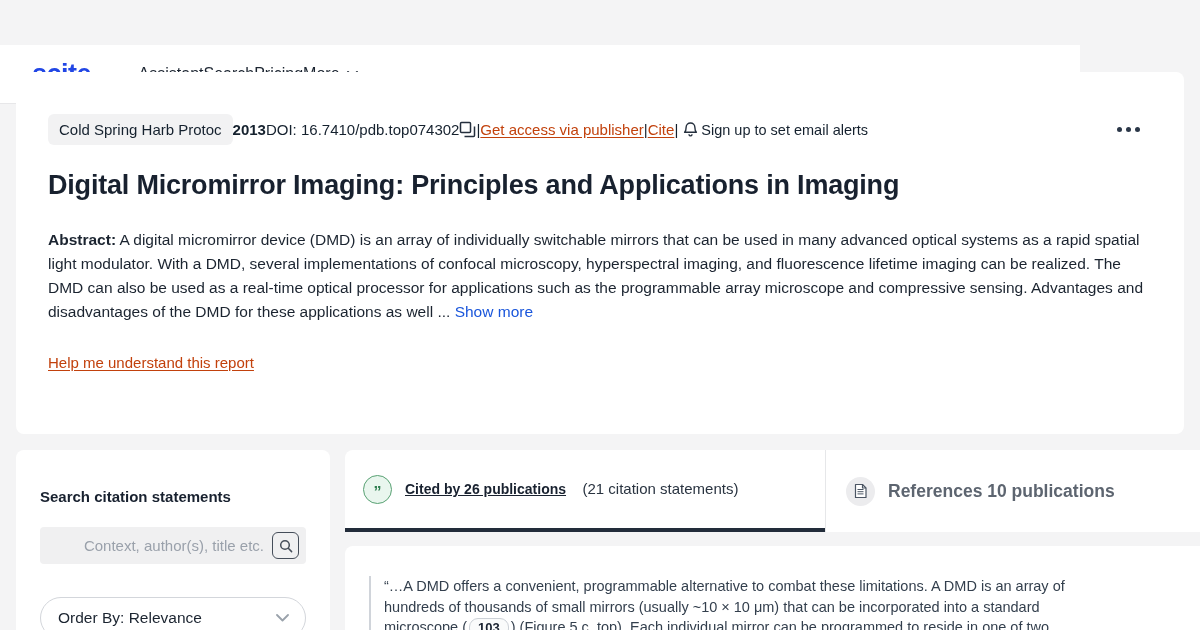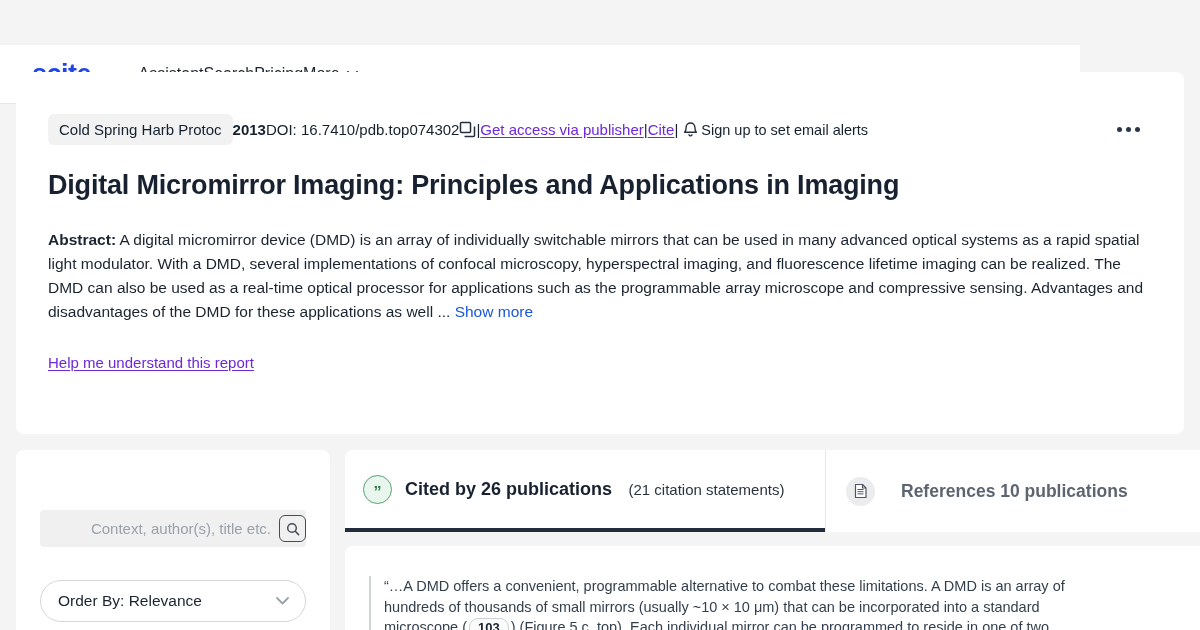--- a/index.html
+++ b/index.html
@@ -26,41 +26,41 @@
     padding: 10px 18px; border-radius: 8px; border: none; cursor: pointer;
     font-family: inherit;
   }
   
   .card { position: absolute; background: #fff; border-radius: 8px; }
   .main-card { left: 16px; top: 72px; width: 1168px; height: 362px; padding: 42px 32px 0 32px; }
   
   .meta-row { display: flex; align-items: center; font-size: 15px; gap: 0; color: #15212e; }
   .journal-badge { background: #f2f2f3; border-radius: 6px; padding: 7px 11px; font-size: 15px; white-space: nowrap; }
   .year { font-weight: bold; }
-  .link { color: #6d28d9; text-decoration: underline; text-underline-offset: 2px; cursor: pointer; }
+  .link { color: #c2410c; text-decoration: underline; text-underline-offset: 2px; cursor: pointer; }
   .sep { color: #15212e; }
   .icon-btn { display: flex; align-items: center; cursor: pointer; background: none; border: none; }
   .alerts { font-size: 14.5px; margin-left: 2px; cursor: pointer; }
   .ellipsis { margin-left: auto; display: flex; gap: 4px; padding-right: 12px; cursor: pointer; background: none; border: none; }
   .ellipsis i { width: 5px; height: 5px; border-radius: 50%; background: #2b3748; display: block; }
   
   .title { font-size: 27px; font-weight: bold; color: #18212f; margin-top: 25px; letter-spacing: -0.2px; }
   .authors { margin-top: 21px; font-size: 16px; }
   .author { color: #1a56db; cursor: pointer; }
   .authors sup { font-size: 11px; color: #1b2430; }
   .abstract { margin-top: 27px; font-size: 15.5px; line-height: 24px; color: #1b2430; max-width: 1110px; }
   .abstract b { font-weight: bold; }
   .show-more { color: #1a56db; cursor: pointer; }
   .help { display: inline-block; margin-top: 30px; font-size: 15px; }
   
   .sidebar { left: 16px; top: 450px; width: 314px; height: 200px; border-radius: 8px 8px 0 0; padding: 38px 24px 0; }
   .sidebar h3 { font-size: 15px; color: #18212f; }
   .search-box {
     margin-top: 22px; height: 37px; background: #f0f0f1; border-radius: 4px;
-    display: flex; align-items: center; padding: 0 0 0 10px;
+    display: flex; align-items: center; padding: 0 7px 0 10px;
   }
   .search-input {
     flex: 1; border: none; background: transparent; text-align: right;
     font-size: 15px; color: #1b2430; outline: none; padding-right: 8px; font-family: inherit; min-width: 0;
   }
   .search-input::placeholder { color: #9aa1ab; }
   .search-btn {
     width: 27px; height: 27px; border: 1.5px solid #454d59; border-radius: 6px;
     background: transparent; display: flex; align-items: center; justify-content: center;
     cursor: pointer; flex: none;
@@ -71,22 +71,22 @@
     background: #fff; cursor: pointer;
   }
   .order-select .chev { margin-left: auto; display: flex; }
   
   .tabbar {
     position: absolute; left: 345px; top: 450px; width: 855px; height: 82px;
     background: #fff; border-radius: 8px 0 0 0; display: flex; overflow: hidden;
   }
   .tab { display: flex; align-items: center; cursor: pointer; }
   .tab-active { width: 480px; border-bottom: 4px solid #222c3a; padding-left: 18px; gap: 13px; }
-  .tab-inactive { flex: 1; border-left: 1px solid #e6e7e9; padding-left: 20px; gap: 26px; }
-  .tab-title { font-size: 18px; font-weight: bold; color: #18212f; }
+  .tab-inactive { flex: 1; border-left: 1px solid #e6e7e9; padding-left: 20px; gap: 13px; }
+  .tab-title { font-size: 14px; font-weight: bold; color: #18212f; text-decoration: underline; }
   .tab-sub { font-size: 15px; color: #2a3441; font-weight: normal; margin-left: 12px; }
   .tab-title-muted { font-size: 17.5px; font-weight: bold; color: #5d6570; }
   .icon-circle-green {
     width: 29px; height: 29px; border-radius: 50%; border: 1.5px solid #58a173;
     background: #e9f6ee; display: flex; align-items: center; justify-content: center; flex: none;
   }
   .icon-circle-green span { color: #2e7d4f; font-weight: bold; font-size: 16px; line-height: 10px; margin-top: 7px; }
   .icon-circle-gray {
     width: 29px; height: 29px; border-radius: 50%; background: #ececee;
     display: flex; align-items: center; justify-content: center; flex: none;
@@ -168,20 +168,21 @@
 
 
   <div class="abstract">
     <b>Abstract:</b><span> A digital micromirror device (DMD) is an array of individually switchable mirrors that can be used in many advanced optical systems as a rapid spatial light modulator. With a DMD, several implementations of confocal microscopy, hyperspectral imaging, and fluorescence lifetime imaging can be realized. The DMD can also be used as a real-time optical processor for applications such as the programmable array microscope and compressive sensing. Advantages and disadvantages of the DMD for these applications as well ... </span><span class="show-more">Show more</span>
   </div>
 
   <span class="link help">Help me understand this report</span>
 </div>
 
 <div class="card sidebar">
+  <h3>Search citation statements</h3>
   <div class="search-box">
     <input class="search-input" placeholder="Context, author(s), title etc." style="">
     <button class="search-btn">
       <span>
         <svg width="14" height="14" viewBox="0 0 14 14">
             <circle cx="6" cy="6" r="4.3" fill="none" stroke="#454d59" stroke-width="1.5"></circle>
             <line x1="9.3" y1="9.3" x2="12.6" y2="12.6" stroke="#454d59" stroke-width="1.5" stroke-linecap="round"></line>
           </svg>
       </span>
     </button>

